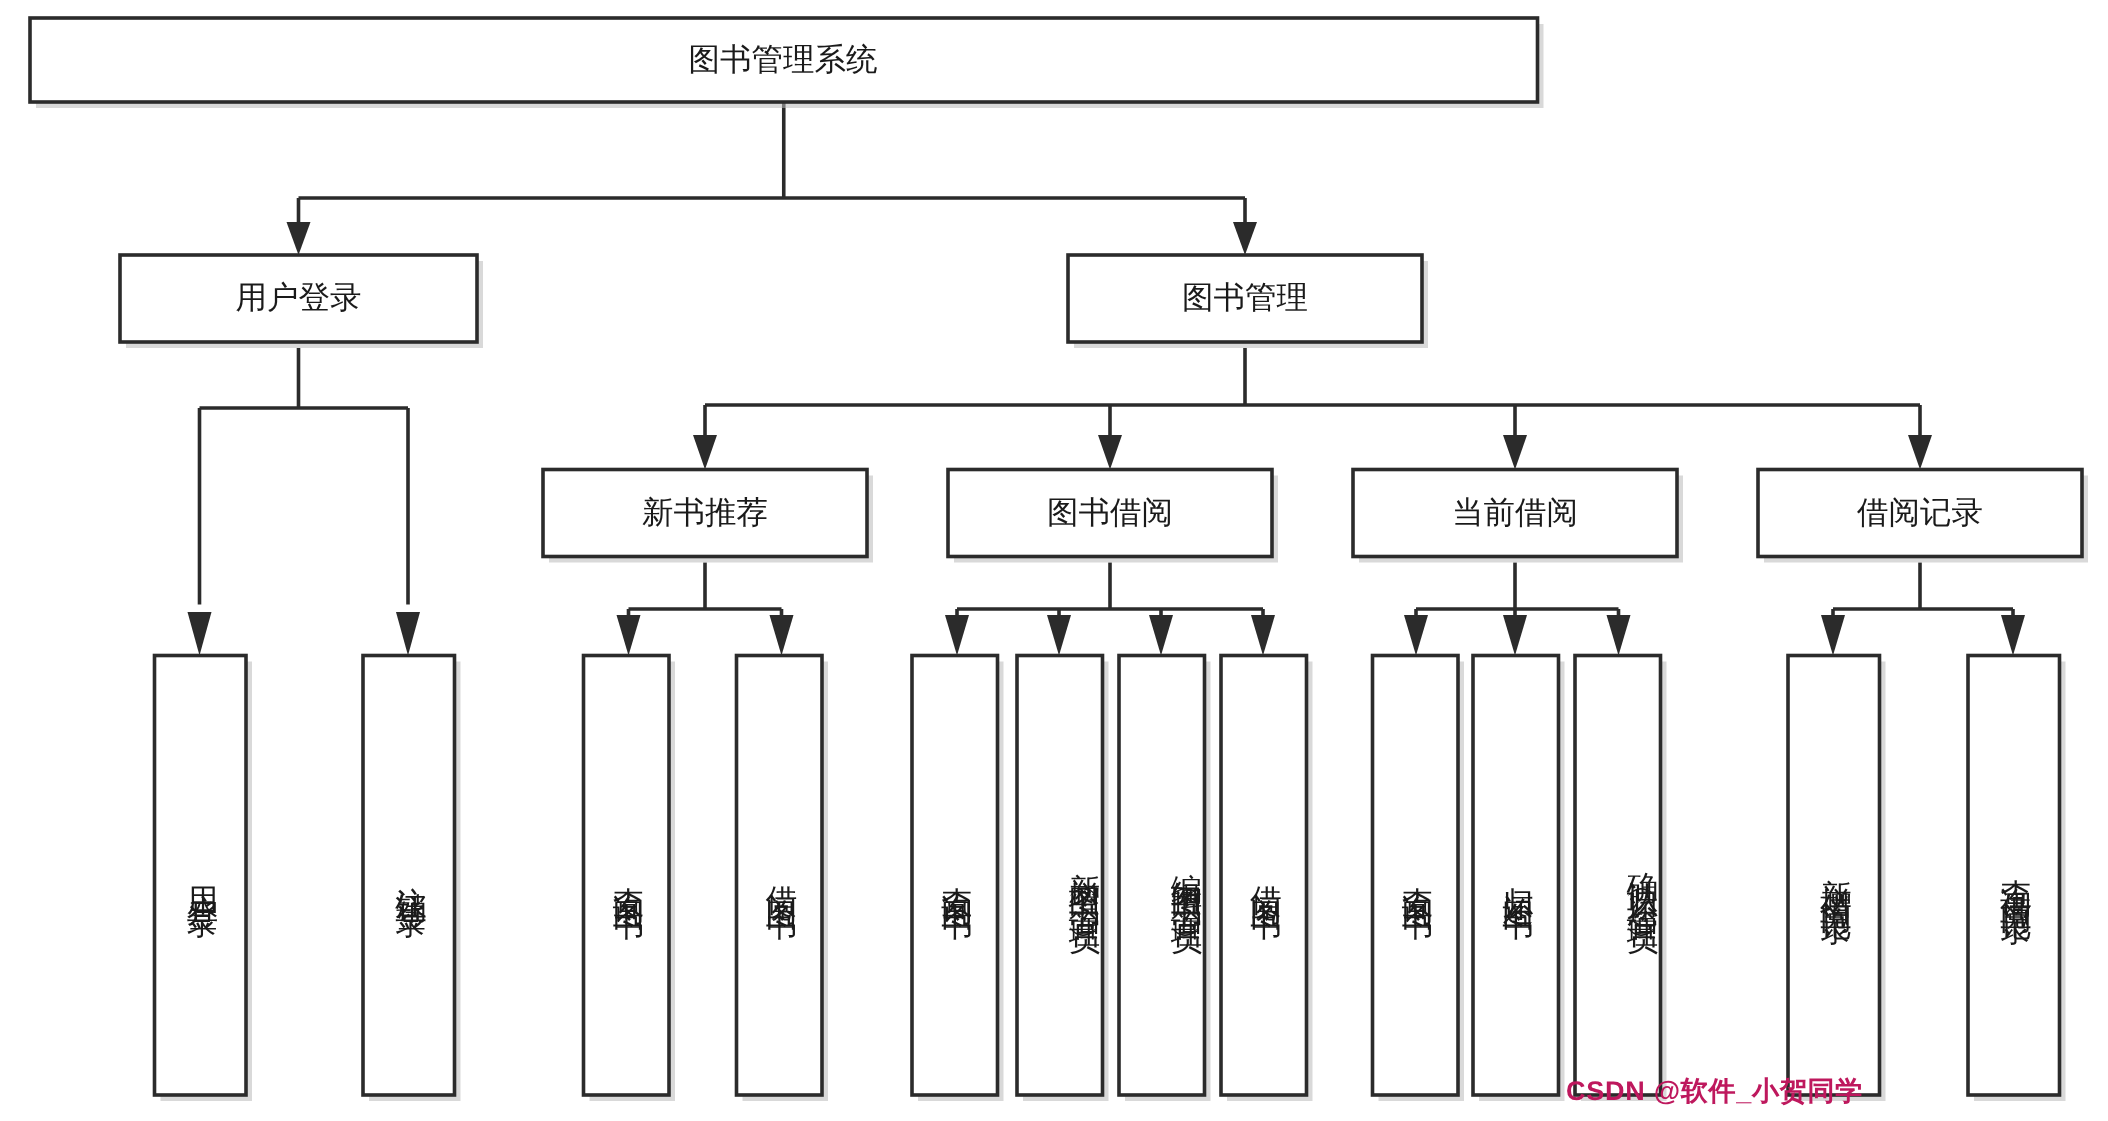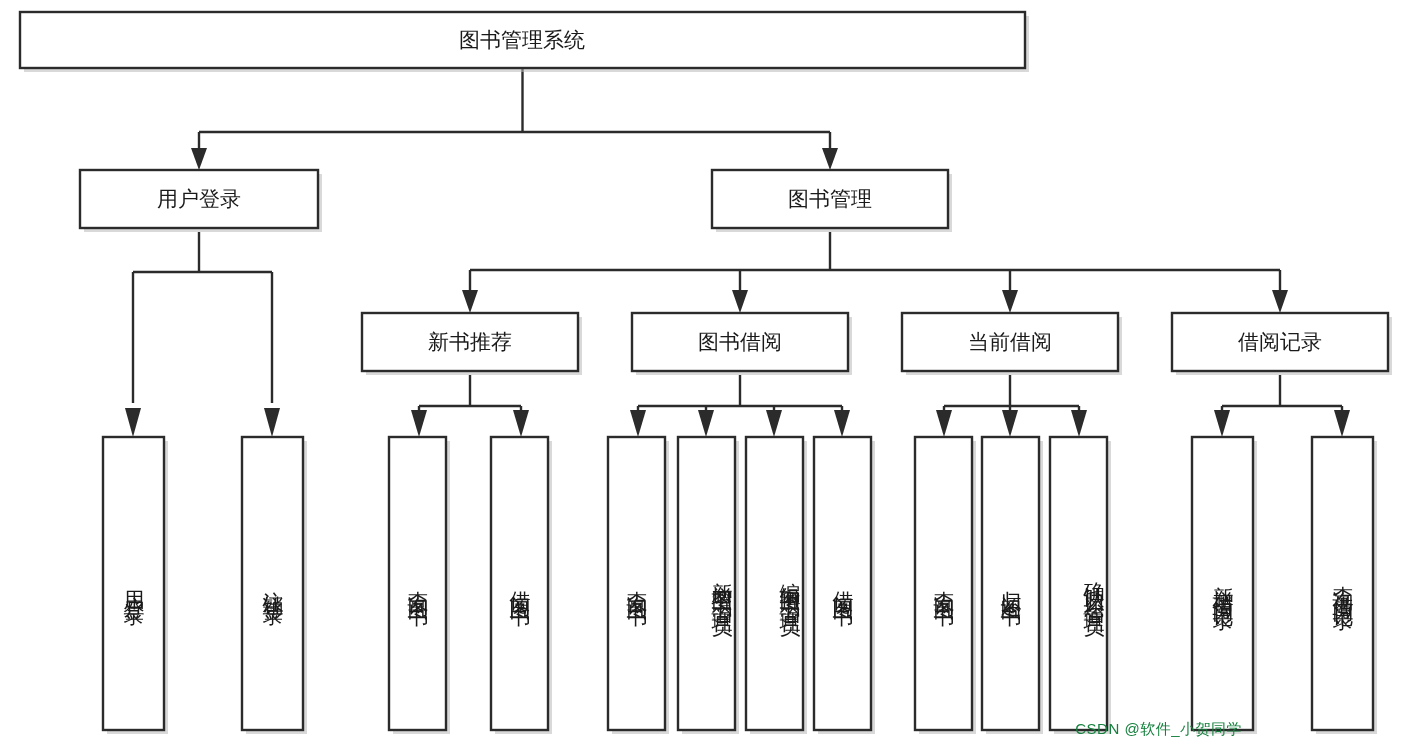--- a/index.html
+++ b/index.html
@@ -65,24 +65,25 @@
     letter-spacing: 5px;
     color: #1a1a1a;
     pointer-events: none;
     white-space: nowrap;
   }
   .watermark {
     position: absolute;
     right: 8px;
     bottom: 8px;
     font-family: "Liberation Sans", "DejaVu Sans", sans-serif;
-    font-size: 15px;
-    color: #15803d;
+    font-size: 18px;
+    color: #be185d;
     letter-spacing: 0.5px;
     white-space: nowrap;
+    font-weight: bold;
   }
 </style>
 </head>
 <body>
 
 <div id="diagram-root">
 
   <svg class="diagram-canvas" viewBox="0 0 1405 747">
     <defs></defs>
 

